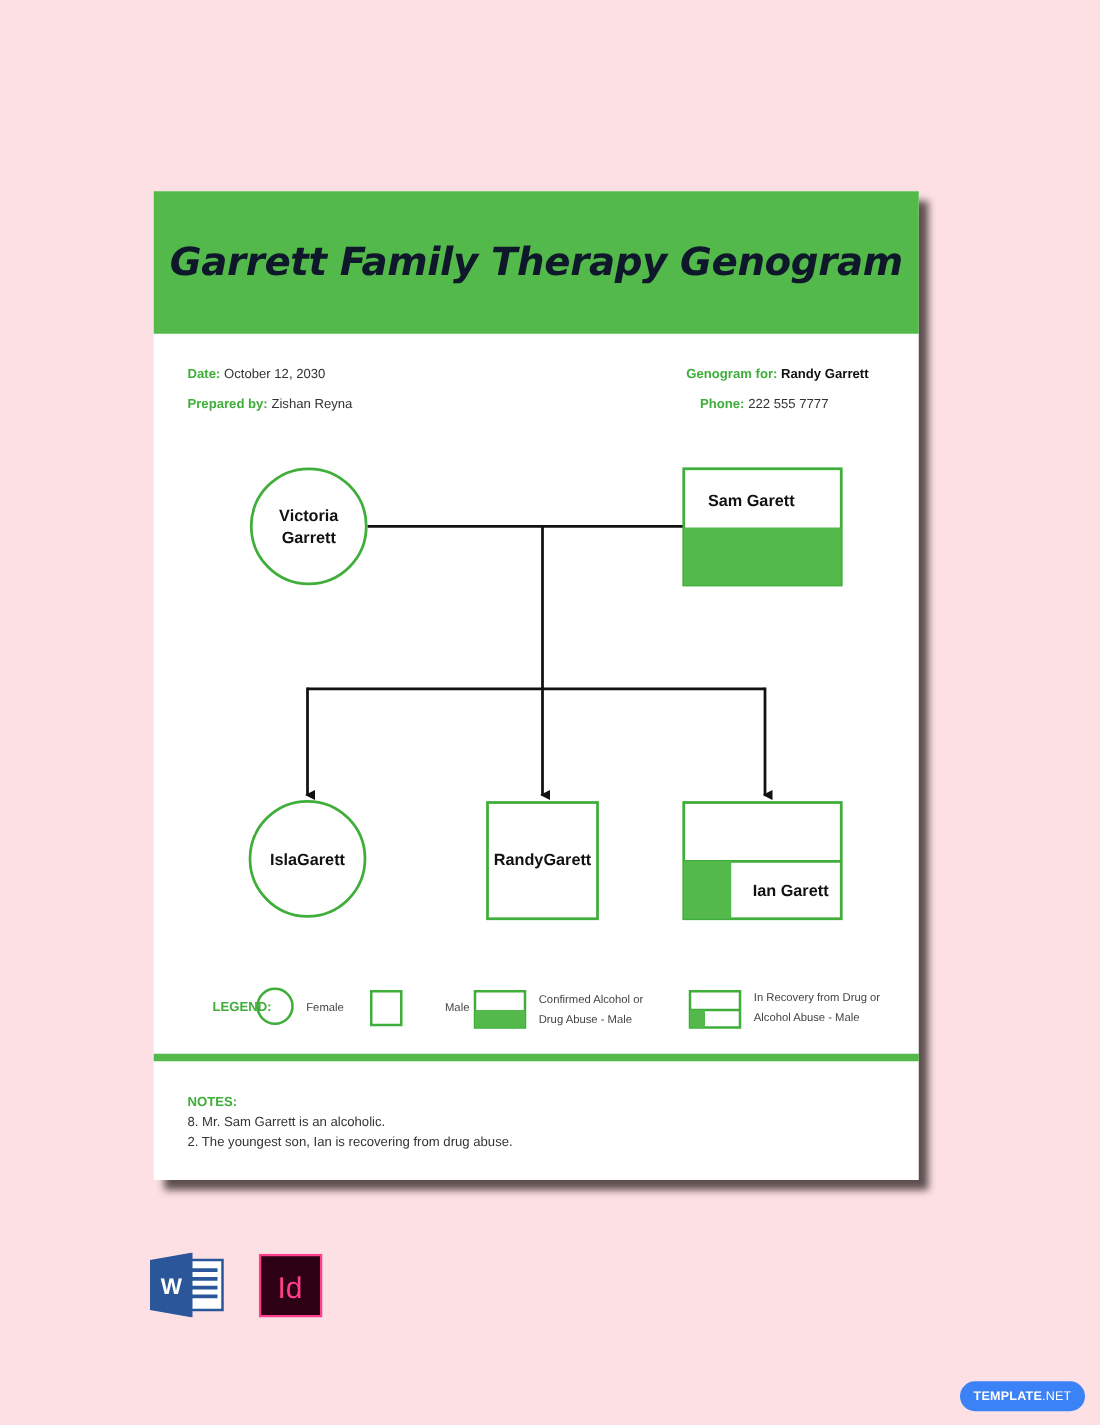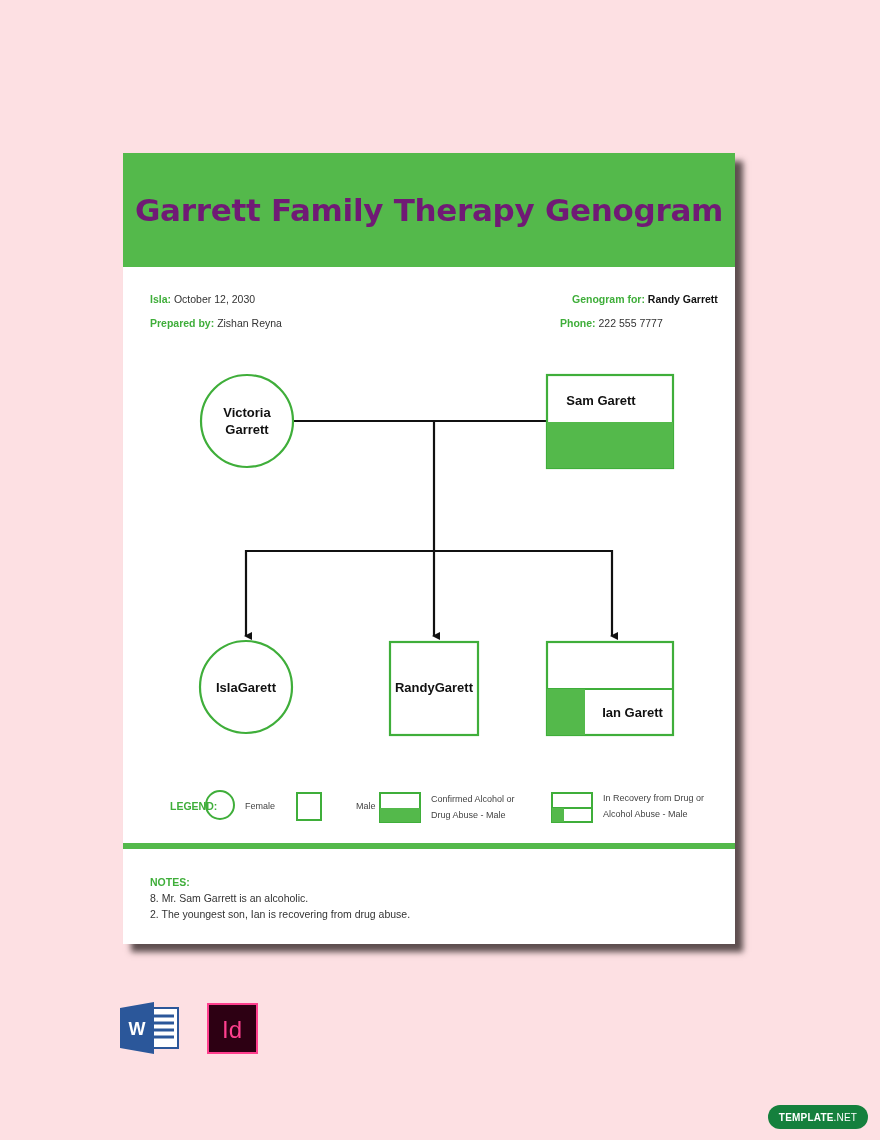--- a/index.html
+++ b/index.html
@@ -10,61 +10,61 @@
   .doc {
     position:absolute; left:123px; top:153px; width:612px; height:791px;
     background:#ffffff;
     box-shadow: 8px 8px 6px rgba(40,30,30,0.75);
   }
   .header {
     position:absolute; left:0; top:0; width:612px; height:114px;
     background:#54b94b; display:flex; align-items:center; justify-content:center;
   }
   .title {
-    color:#701a75; font-family:"DejaVu Sans", sans-serif; font-weight:bold;
-    font-size:31px; letter-spacing:-0.3px;
+    color:#0f172a; font-family:"DejaVu Sans", sans-serif; font-weight:bold;
+    font-size:31px; letter-spacing:-0.3px;font-style:italic;
   }
   .meta { position:absolute; font-size:10.5px; color:#333; }
   .meta .lbl { color:#3fae3a; font-weight:bold; }
   .meta .val-strong { color:#111; font-weight:bold; }
   svg.tree { position:absolute; left:0; top:0; }
   .node-label {
     position:absolute; text-align:center; font-weight:bold; font-size:13px;
     color:#111; line-height:17px; display:flex; align-items:center; justify-content:center;
   }
   .legend-title { position:absolute; left:27px; top:647px; font-size:10.5px; font-weight:bold; color:#3fae3a;padding-left:20px; }
   .legend-text { position:absolute; font-size:9px; color:#444; line-height:16px; }
   .divider { position:absolute; left:0; top:690px; width:612px; height:6px; background:#54b94b; }
   .notes-title { position:absolute; left:27px; top:723px; font-size:10.5px; font-weight:bold; color:#3fae3a; }
   .notes-item { position:absolute; left:27px; font-size:10.5px; color:#333; }
   .app-icon { position:absolute; }
   .badge {
     position:absolute; left:768px; top:1105px; width:100px; height:24px; border-radius:12px;
-    background:#15803d; color:#fff; font-size:10px; font-weight:bold;
+    background:#3b82f6; color:#fff; font-size:10px; font-weight:bold;
     display:flex; align-items:center; justify-content:center; letter-spacing:0.2px;
   }
   .badge .light { font-weight:normal; }
 </style>
 </head>
 <body>
 
 <div class="doc">
   <div class="header">
     <div class="title">Garrett Family Therapy Genogram</div>
   </div>
 
   <div class="meta" style="left:27px; top:140px;">
-    <span class="lbl">Isla:</span>
+    <span class="lbl">Date:</span>
     <span>October 12, 2030</span>
   </div>
   <div class="meta" style="left:27px; top:164px;">
     <span class="lbl">Prepared by:</span>
     <span>Zishan Reyna</span>
   </div>
-  <div class="meta" style="left:449px; top:140px;">
+  <div class="meta" style="left:426px; top:140px;">
     <span class="lbl">Genogram for:</span>
     <span class="val-strong">Randy Garrett</span>
   </div>
   <div class="meta" style="left:437px; top:164px;">
     <span class="lbl">Phone:</span>
     <span>222 555 7777</span>
   </div>
 
   <svg class="tree" width="612" height="700">
     <defs>

